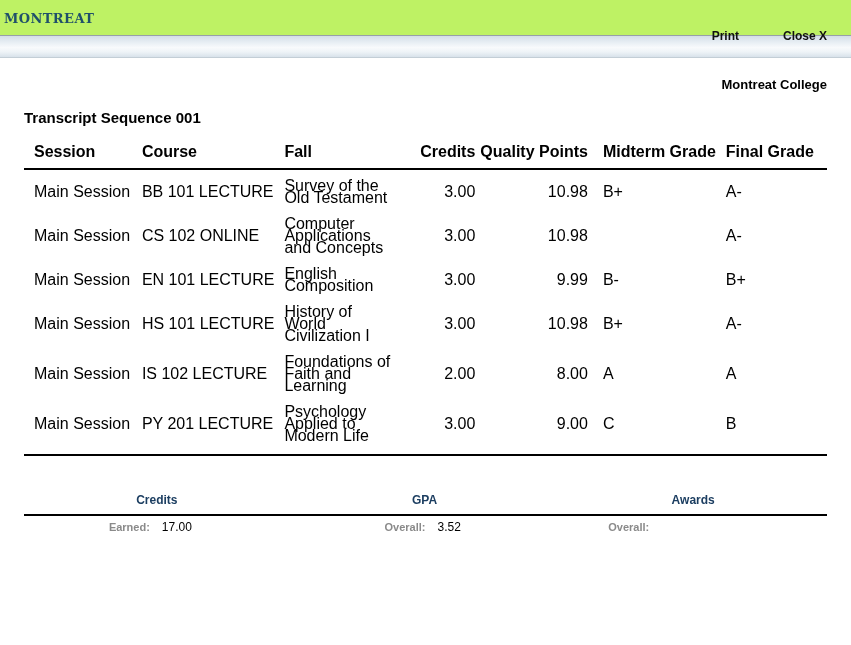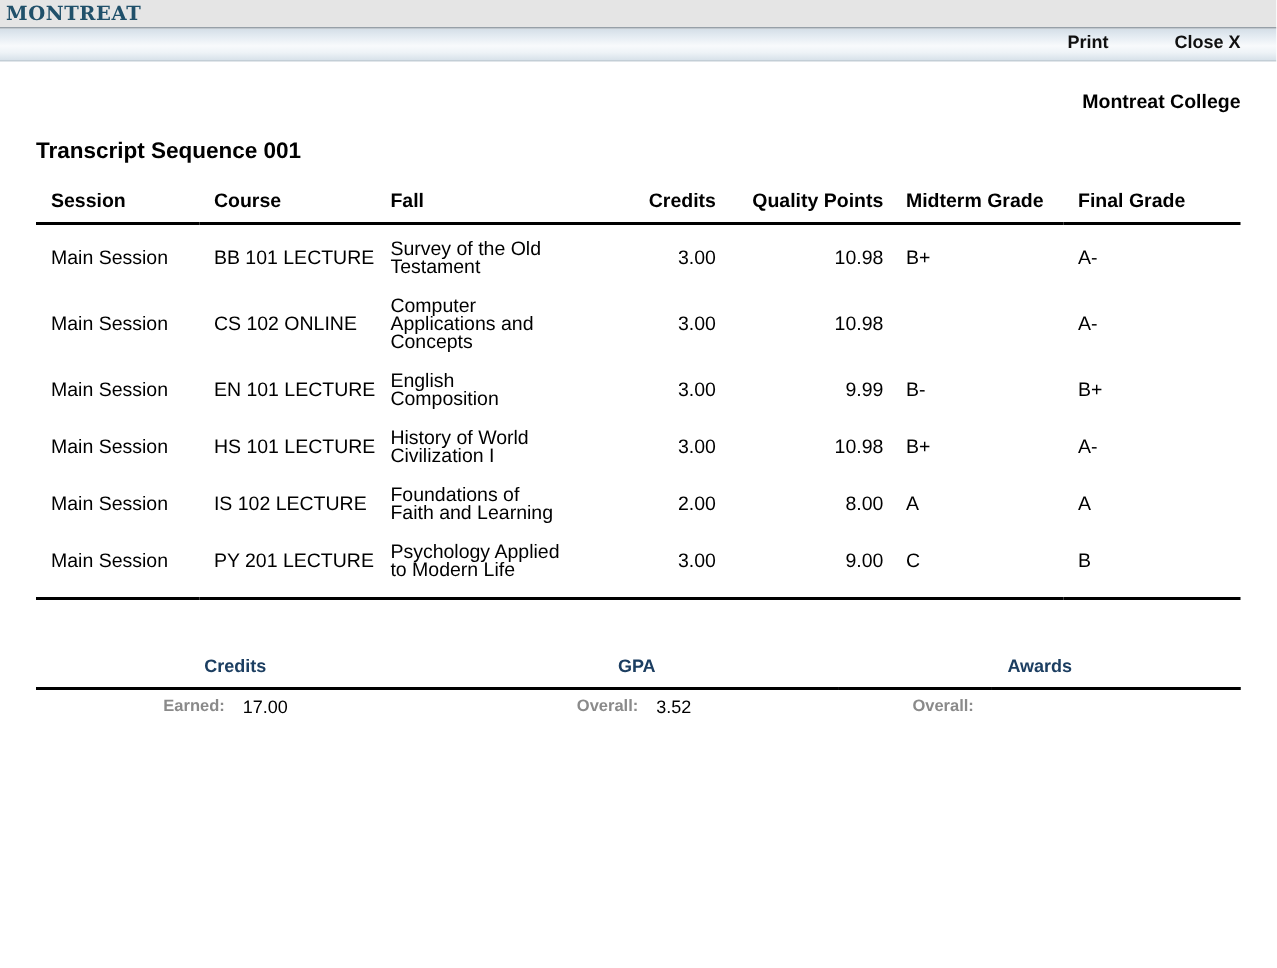--- a/index.html
+++ b/index.html
@@ -5,25 +5,25 @@
   * { margin: 0; padding: 0; box-sizing: border-box; }
   html, body { background: #fff; }
   body {
     width: 851px; height: 645px;
     font-family: "Liberation Sans", sans-serif;
     color: #000;
     overflow: hidden;
   }
   
   .topbar {
-    height: 18px;
+    height: 35px;
     display: flex;
     align-items: center;
     padding: 1px 24px 0 4px;
-    background: #e5e5e5;
+    background: #bef264;
   }
   .logo {
     font-family: "DejaVu Serif", "Liberation Serif", serif;
     font-weight: bold;
     font-size: 13px;
     letter-spacing: 0.4px;
     color: #20506a;
     cursor: pointer;
   }
   .topbar-actions { margin-left: auto; display: flex; gap: 44px; }
@@ -61,21 +61,21 @@
   .sequence-title {
     margin-top: 17px;
     font-size: 15px;
     font-weight: bold;
   }
   
   table.grades {
     width: 100%;
     border-collapse: collapse;
     margin-top: 17px;
-    font-size: 13px;
+    font-size: 16px;
   }
   table.grades th {
     font-weight: bold;
     text-align: left;
     padding: 0 0 7px 10px;
     border-bottom: 2px solid #000;
     white-space: nowrap;
   }
   table.grades th.num { text-align: right; padding: 0 5px 7px 0; }
   table.grades td {

